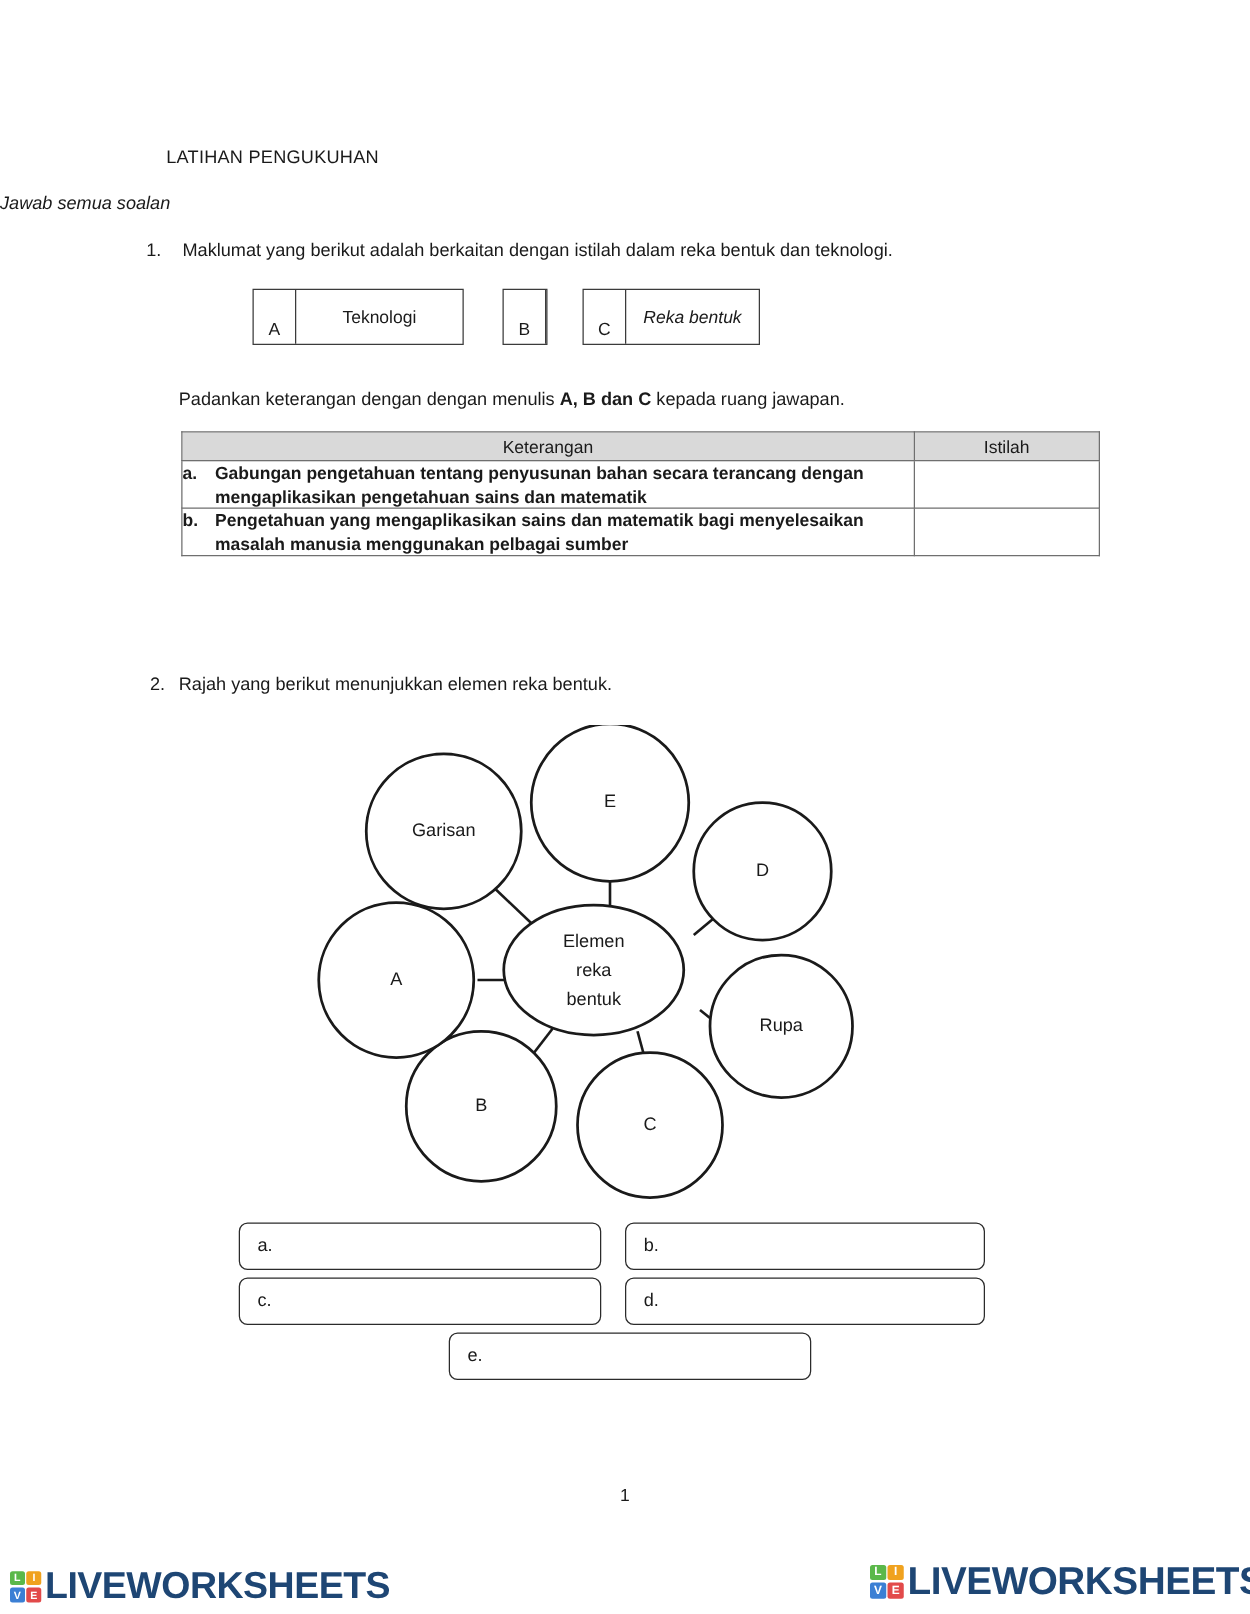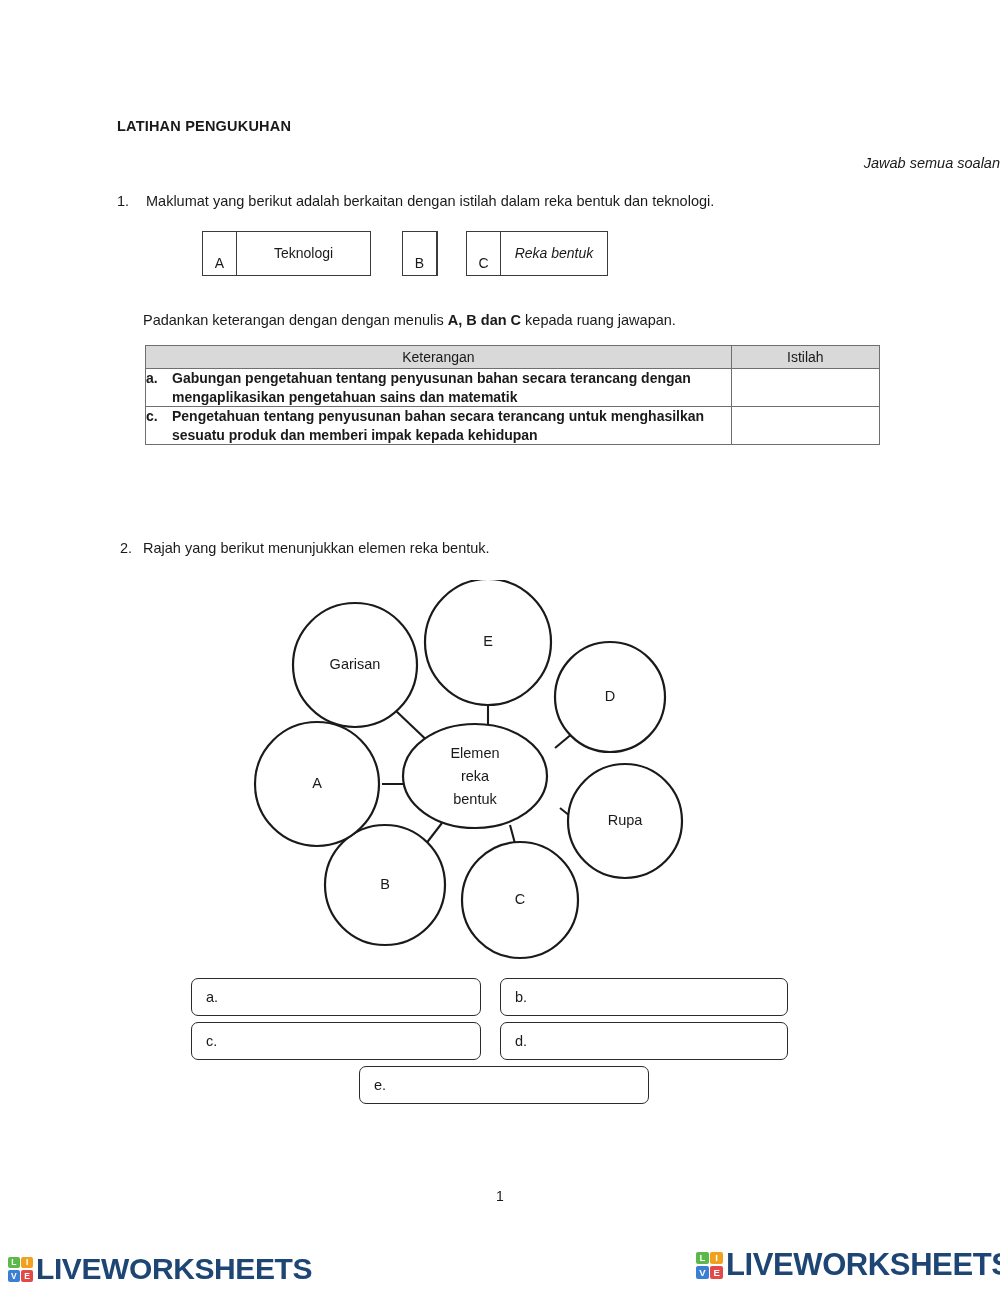--- a/index.html
+++ b/index.html
@@ -17,30 +17,30 @@
   .page {
     position: absolute;
     left: 0; top: 0;
     width: 1000px;
     height: 1291px;
   }
 
   
   .title {
     position: absolute;
-    left: 117px; top: 118px;
-    font-size: 14.5px;
-    font-weight: bold;
+    left: 133px; top: 118px;
+    font-size: 14.5px;
+    font-weight: normal;
     letter-spacing: 0.2px;
   }
   .subtitle {
     position: absolute;
     left: 0; top: 155px;
     width: 1000px;
-    text-align: right;
+    text-align: left;
     font-size: 14.5px;
     font-style: italic;
   }
 
   
   .q1-num {
     position: absolute;
     left: 117px; top: 193px;
     font-size: 14.5px;
   }
@@ -275,21 +275,21 @@
     </thead>
     <tbody>
       <tr>
         <td class="cell-ket">
           <span class="row-marker">a.</span><span class="row-body">Gabungan pengetahuan tentang penyusunan bahan secara terancang dengan mengaplikasikan pengetahuan sains dan matematik</span>
         </td>
         <td class="cell-ist"></td>
       </tr>
       <tr>
         <td class="cell-ket">
-          <span class="row-marker">c.</span><span class="row-body">Pengetahuan tentang penyusunan bahan secara terancang untuk menghasilkan sesuatu produk dan memberi impak kepada kehidupan</span>
+          <span class="row-marker">b.</span><span class="row-body">Pengetahuan yang mengaplikasikan sains dan matematik bagi menyelesaikan masalah manusia menggunakan pelbagai sumber</span>
         </td>
         <td class="cell-ist"></td>
       </tr>
     </tbody>
   </table>
 
   <div class="q2-num">2.</div>
   <div class="q2-text">Rajah yang berikut menunjukkan elemen reka bentuk.</div>
 
   <div class="diagram">

